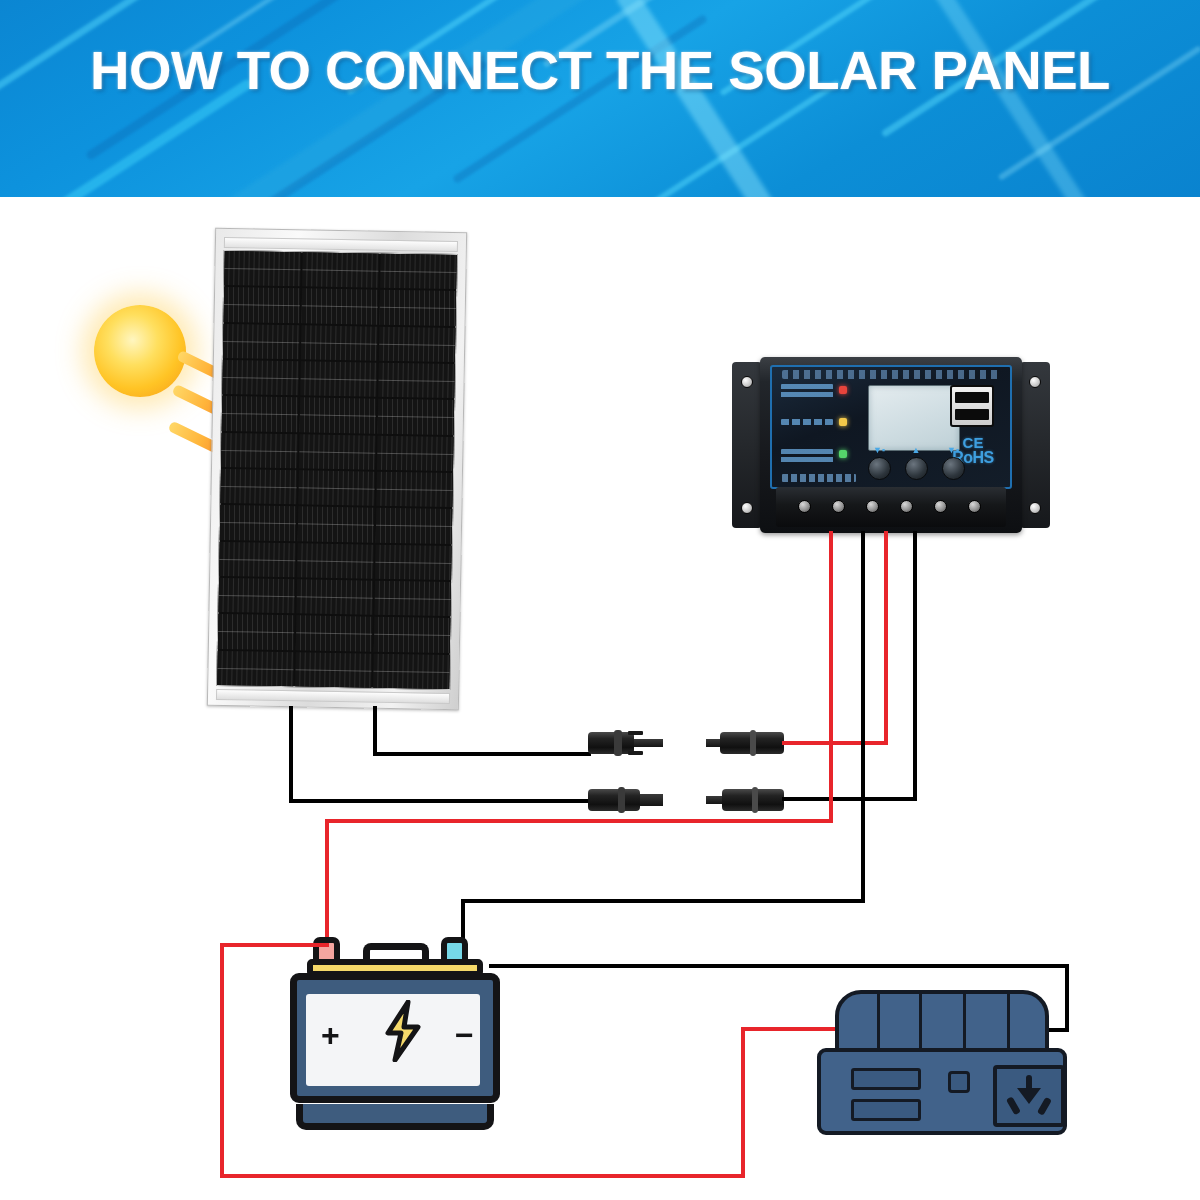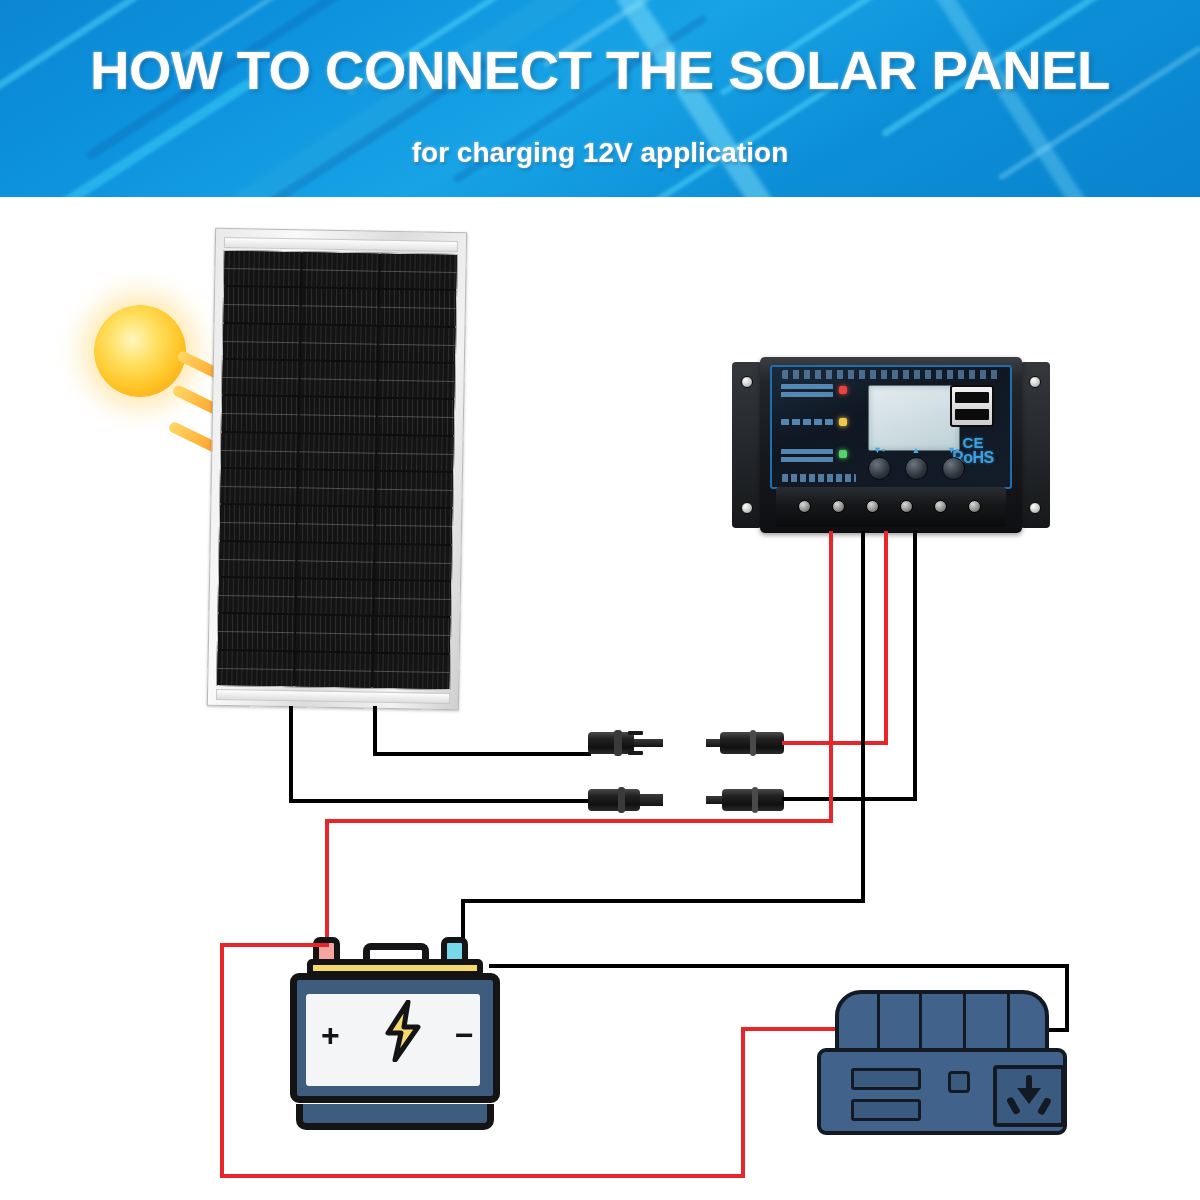--- a/index.html
+++ b/index.html
@@ -267,21 +267,20 @@
     <div class="streak" style="left:860px; top:55px; width:280px; height:7px;"></div>
     <div class="streak b" style="left:980px; top:110px; width:240px; height:6px;"></div>
     <div class="streak c" style="left:210px; top:140px; width:300px; height:9px;"></div>
     <div class="streak" style="left:600px; top:150px; width:260px; height:6px;"></div>
     <div class="bigband" style="left:690px; top:-30px; width:22px; height:280px; background:rgba(150,235,255,.42);"></div>
     <div class="bigband" style="left:1010px; top:-40px; width:16px; height:300px; background:rgba(150,235,255,.30);"></div>
     <div class="streak" style="left:-80px; top:175px; width:360px; height:10px; background:rgba(60,210,250,.5);"></div>
 
     <div id="title-wrap">
       <div id="main-title">HOW TO CONNECT THE SOLAR PANEL</div>
-      <div id="sub-title">for charging 12V application</div>
     </div>
   </div>
 
   <div id="diagram">
 
     <div id="sun"></div>
     <div class="ray" style="left:175px; top:168px; width:72px; transform:rotate(26deg);">
         <span class="tip"></span>
       </div>
     <div class="ray" style="left:170px; top:203px; width:76px; transform:rotate(26deg);">

